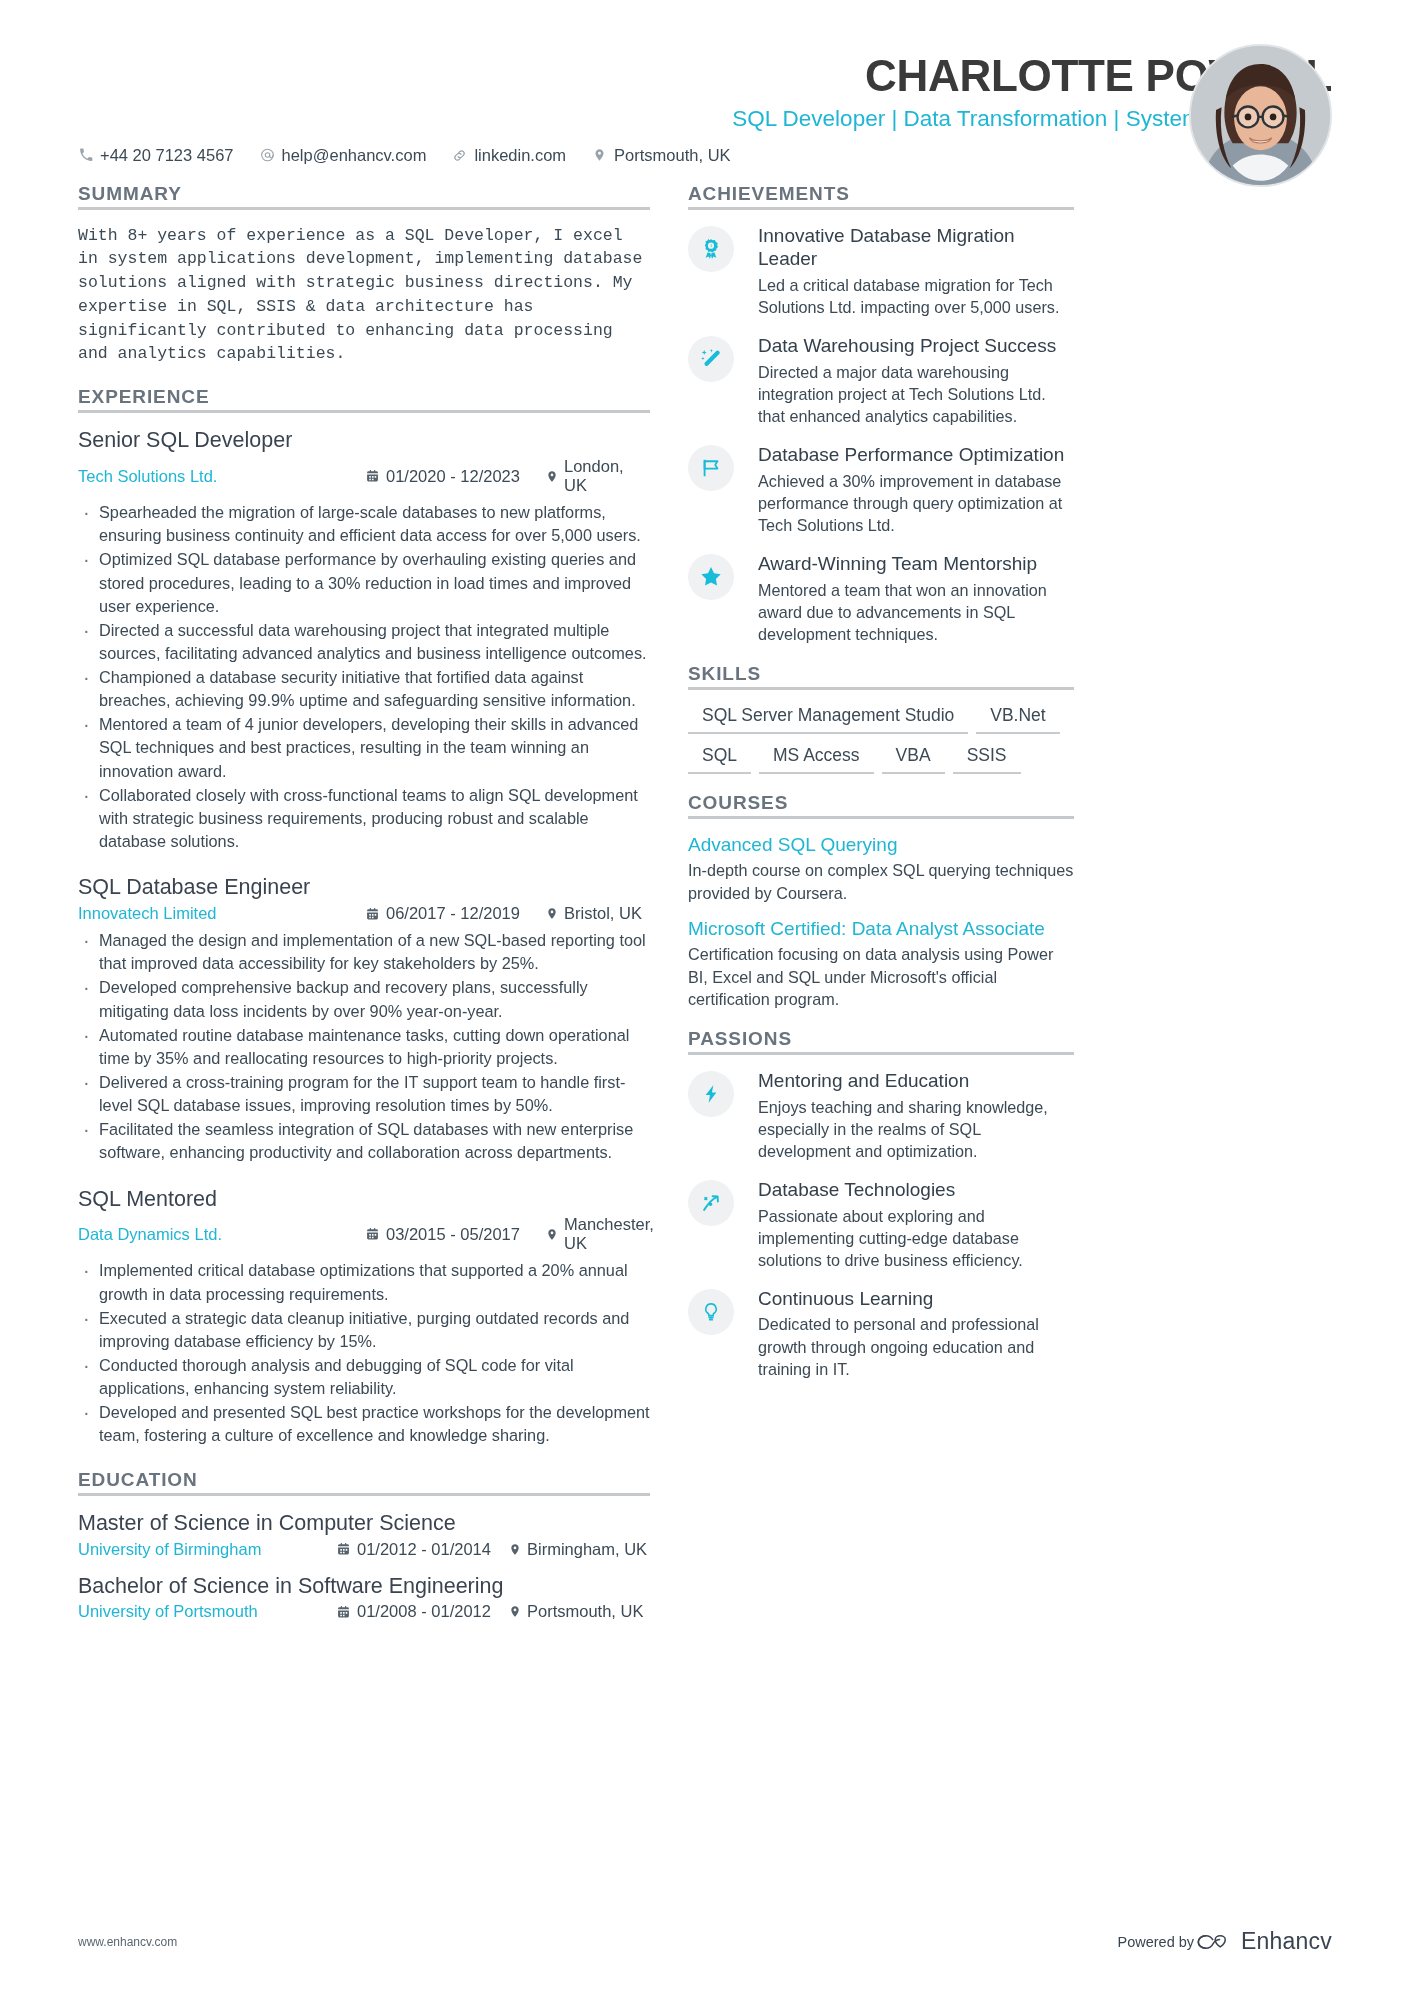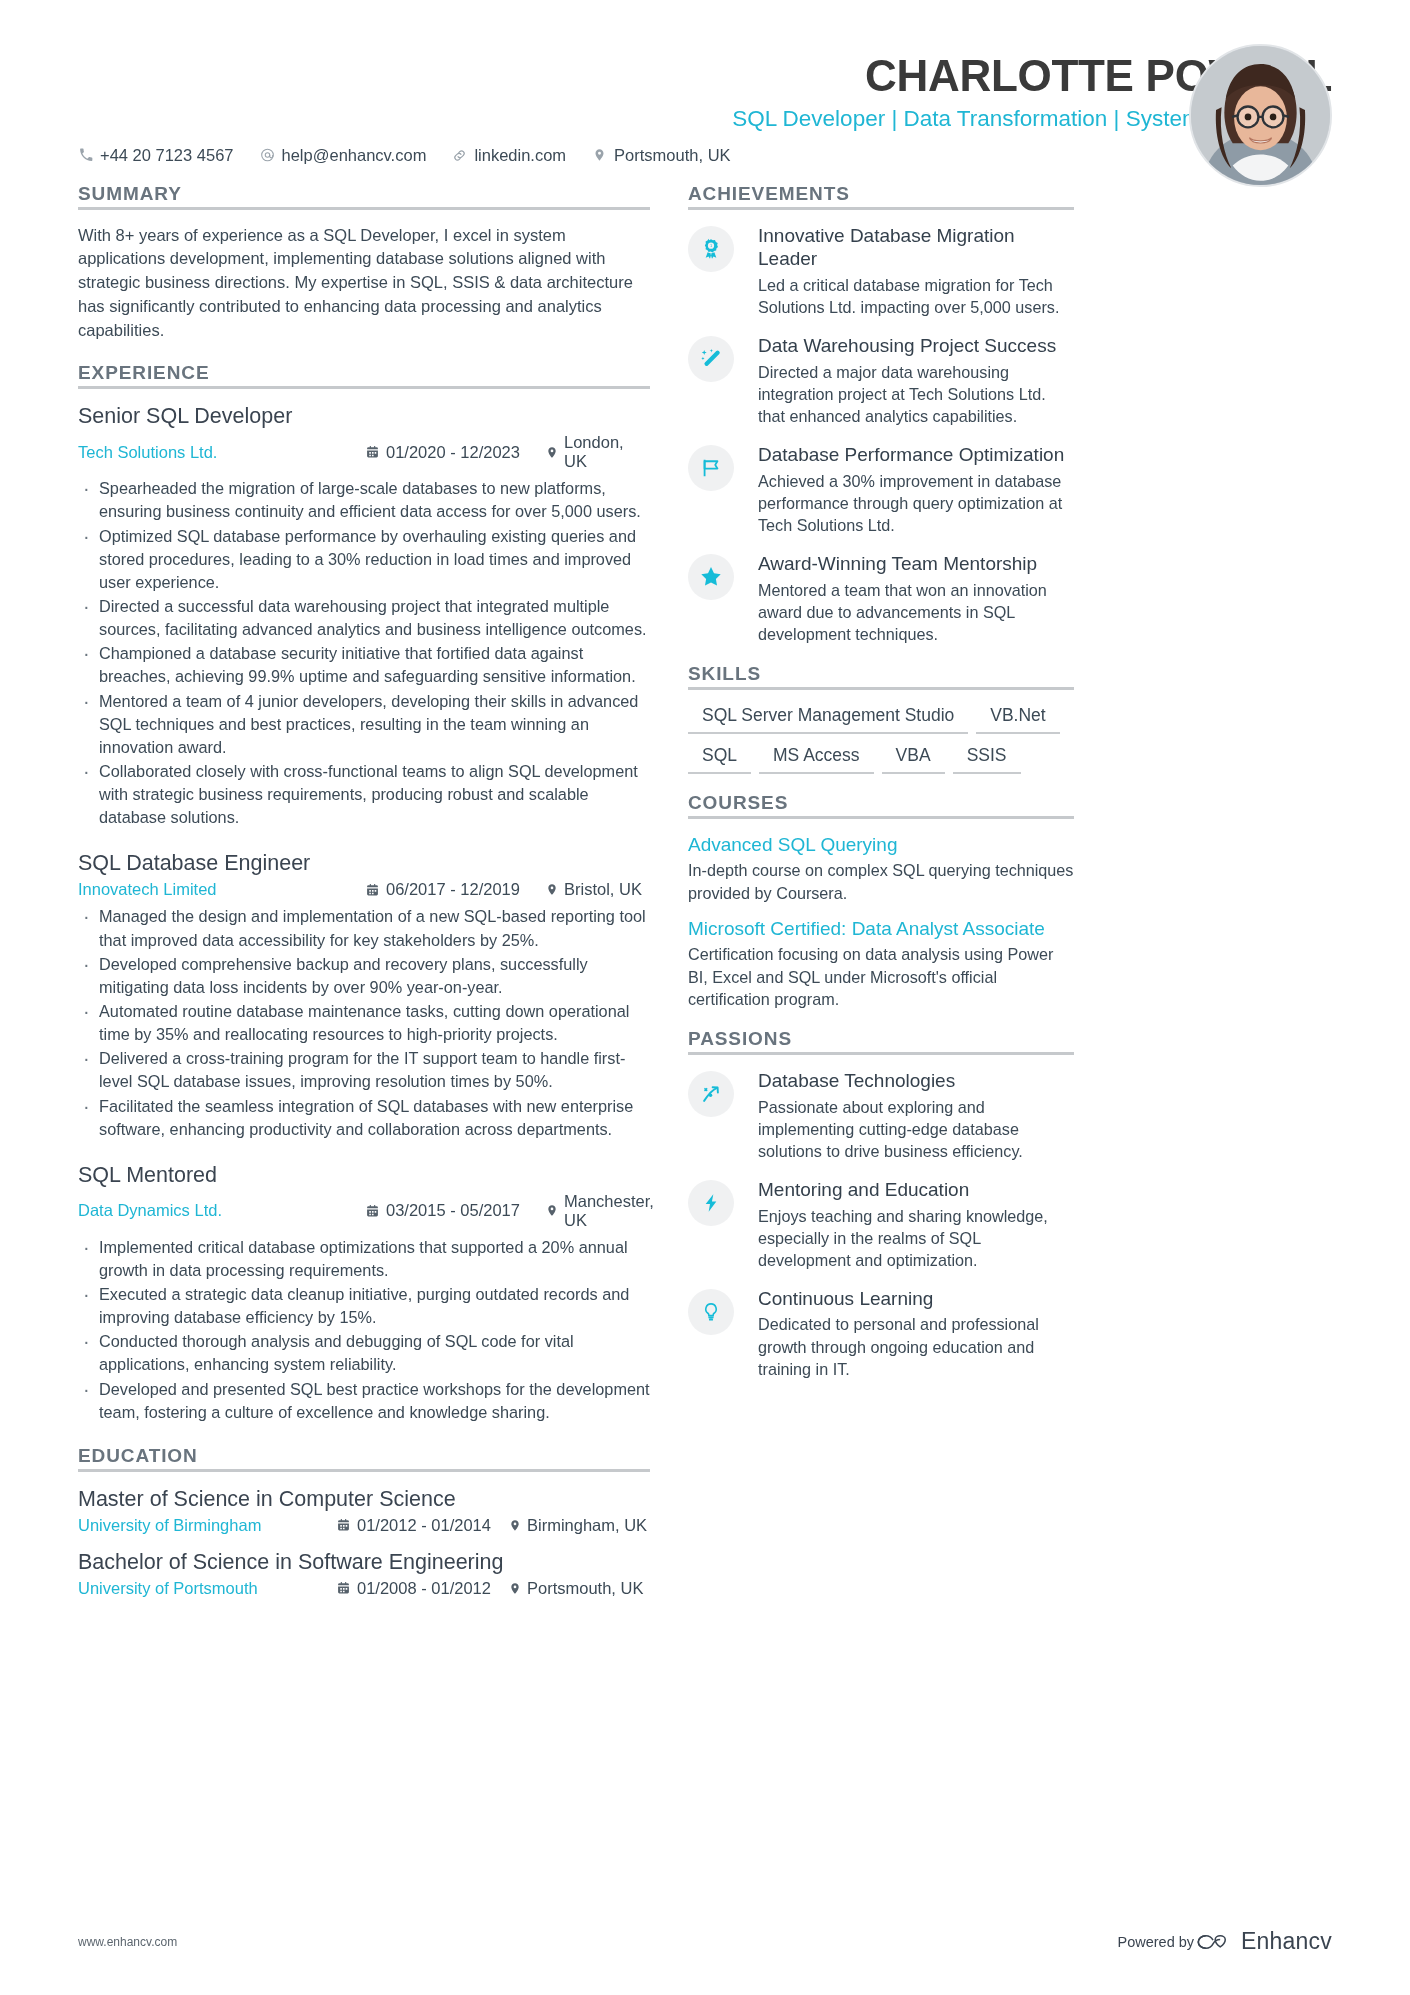--- a/index.html
+++ b/index.html
@@ -101,20 +101,21 @@
     margin-bottom: 14px;
   }
   .sec { margin-bottom: 20px; }
   .sec-right { margin-bottom: 18px; }
 
   
   .summary-text {
     font-size: 16.5px;
     line-height: 1.44;
     color: #3c4a56;
+    font-family: Liberation Mono, monospace;
   }
 
   
   .job { margin-bottom: 21px; }
   .job-title {
     font-size: 21.5px;
     color: #3a4450;
     font-weight: 400;
     line-height: 1.3;
     margin-bottom: 2px;
@@ -573,42 +574,42 @@
           <div class="course-desc">Certification focusing on data analysis using Power BI, Excel and SQL under Microsoft's official certification program.</div>
         </div>
       </div>
 
       <div class="sec-right">
         <div class="sec-title">PASSIONS</div>
         <div class="sec-rule"></div>
 
         <div class="ach">
           <div class="ach-ic">
+            <svg width="20" height="22" viewBox="0 0 24 24" fill="currentColor">
+                <path d="M14.8 1.5L5.6 13.2h5.2L9.2 22.5l9.2-12.3h-5.3l1.7-8.7z"></path>
+              </svg>
+          </div>
+          <div class="ach-body">
+            <div class="ach-title">Mentoring and Education</div>
+            <div class="ach-desc">Enjoys teaching and sharing knowledge, especially in the realms of SQL development and optimization.</div>
+          </div>
+        </div>
+
+        <div class="ach">
+          <div class="ach-ic">
             <svg width="22" height="22" viewBox="0 0 24 24" fill="none" stroke="currentColor" stroke-width="2.1" stroke-linecap="round">
                 <path d="M4.5 19.5C8 14 12 8 18.5 5.2"></path>
                 <path d="M13.8 4.6l5.4.3.3 5.4" stroke-linejoin="round"></path>
                 <circle cx="11.5" cy="13.4" r="1.9" fill="currentColor" stroke="none"></circle>
                 <path d="M5.4 6.2l1.9 1.9M7.3 6.2L5.4 8.1" stroke-width="1.7"></path>
               </svg>
           </div>
           <div class="ach-body">
             <div class="ach-title">Database Technologies</div>
             <div class="ach-desc">Passionate about exploring and implementing cutting-edge database solutions to drive business efficiency.</div>
-          </div>
-        </div>
-
-        <div class="ach">
-          <div class="ach-ic">
-            <svg width="20" height="22" viewBox="0 0 24 24" fill="currentColor">
-                <path d="M14.8 1.5L5.6 13.2h5.2L9.2 22.5l9.2-12.3h-5.3l1.7-8.7z"></path>
-              </svg>
-          </div>
-          <div class="ach-body">
-            <div class="ach-title">Mentoring and Education</div>
-            <div class="ach-desc">Enjoys teaching and sharing knowledge, especially in the realms of SQL development and optimization.</div>
           </div>
         </div>
 
         <div class="ach">
           <div class="ach-ic">
             <svg width="20" height="22" viewBox="0 0 24 24" fill="none" stroke="currentColor" stroke-width="1.9" stroke-linecap="round">
                 <path d="M12 2.3a6.2 6.2 0 0 0-3.7 11.2c.7.5 1.1 1.3 1.1 2.2v.6h5.2v-.6c0-.9.4-1.7 1.1-2.2A6.2 6.2 0 0 0 12 2.3z"></path>
                 <path d="M9.9 18.6h4.2M10.6 21.2h2.8" stroke-width="2.2"></path>
               </svg>
           </div>

